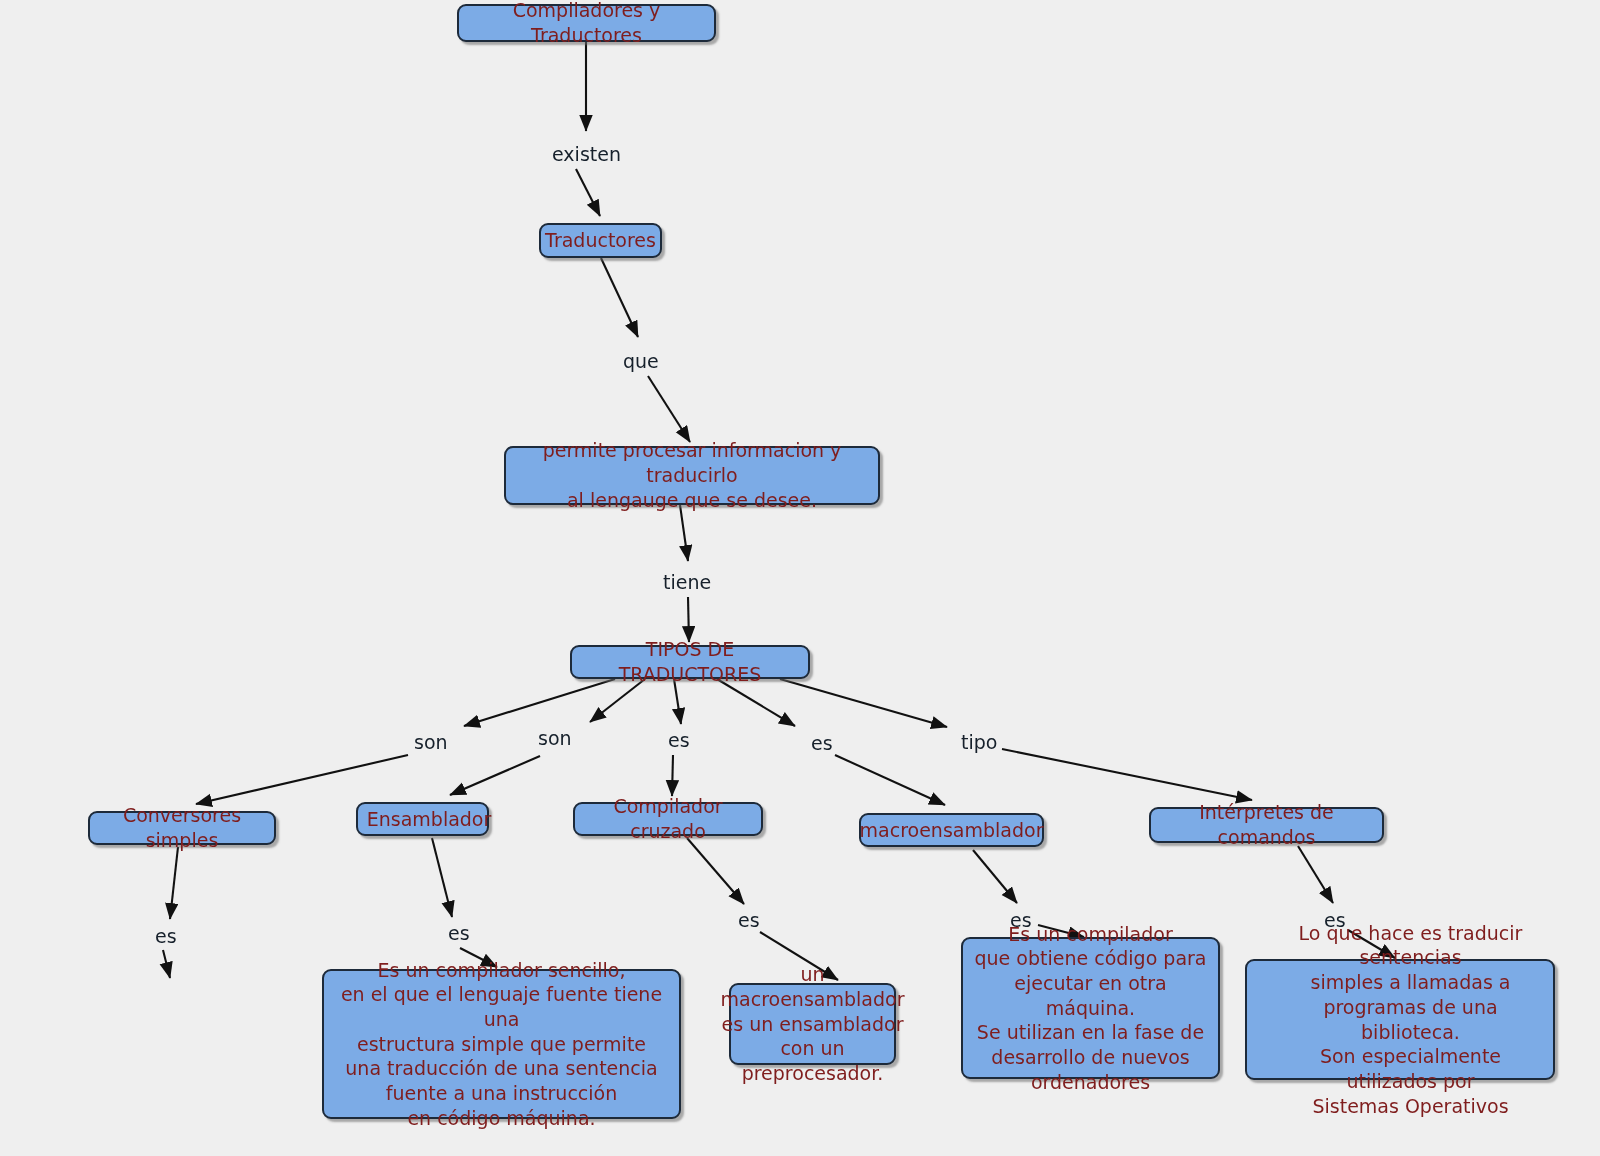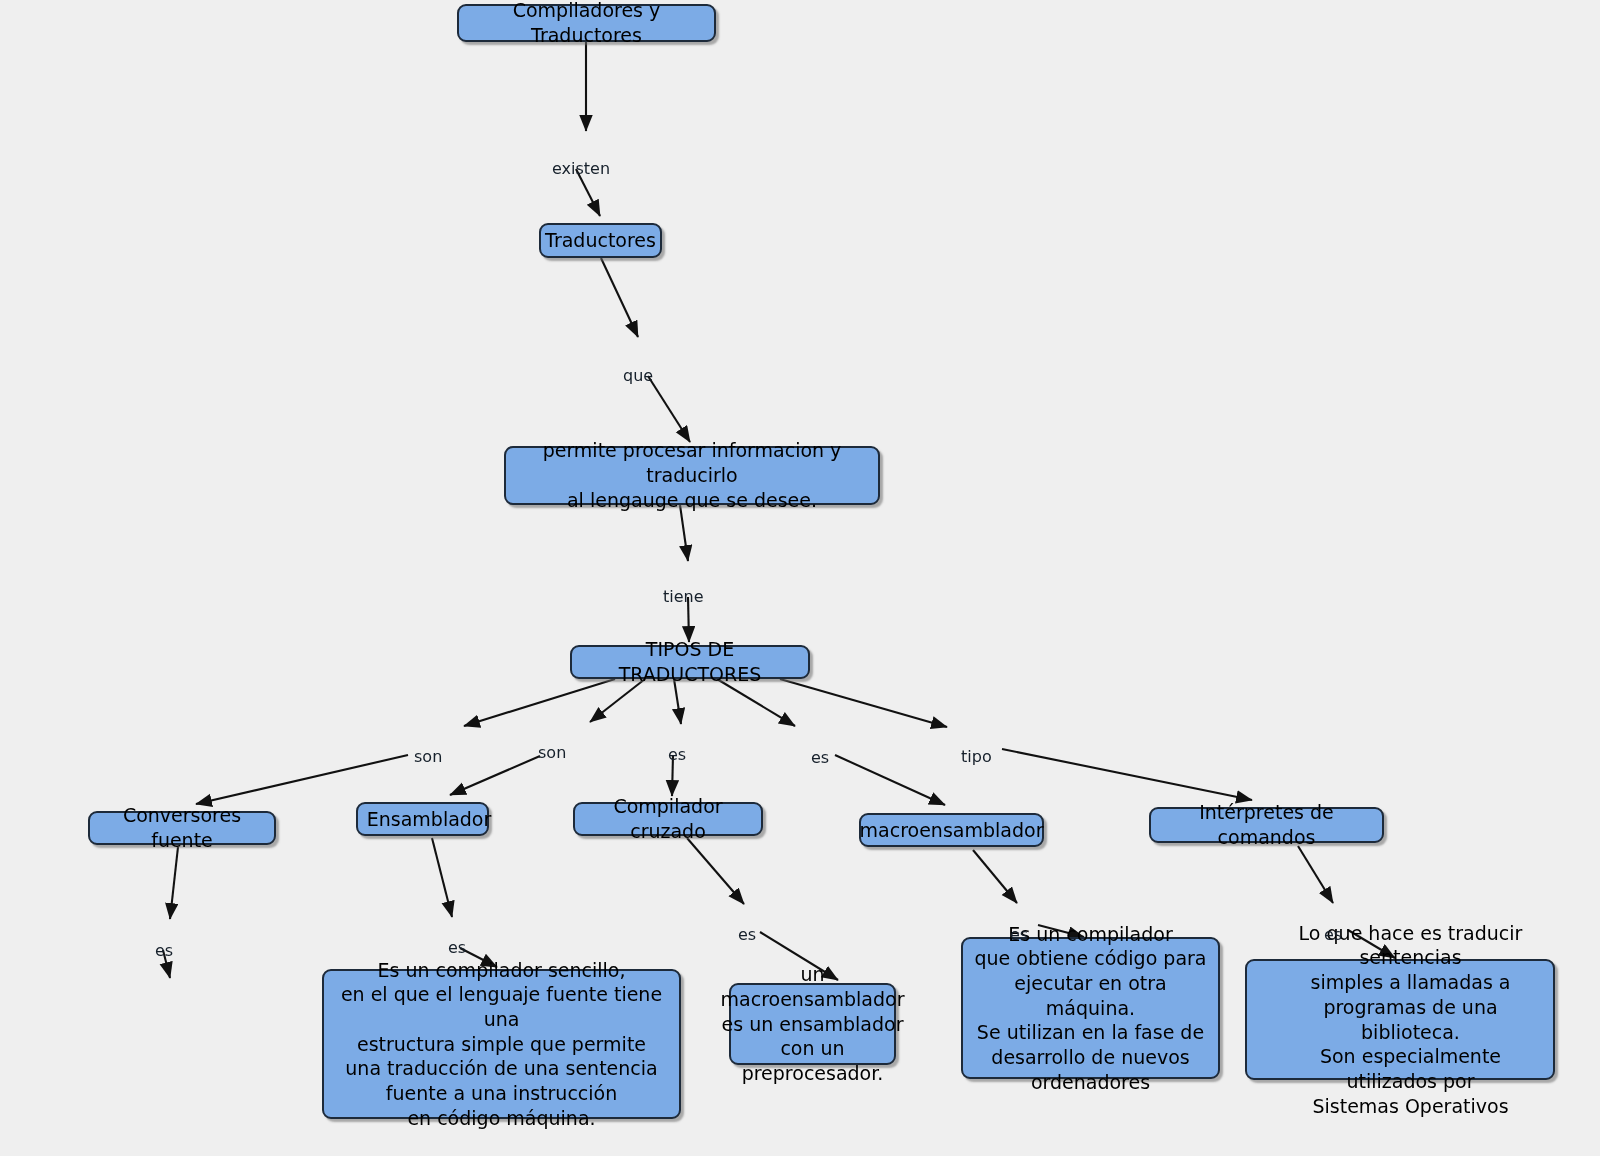--- a/index.html
+++ b/index.html
@@ -30,39 +30,38 @@
     width: 1600px;
     height: 1156px;
     pointer-events: none;
   }
   .node {
     position: absolute;
     box-sizing: border-box;
     background: #7cabe6;
     border: 2px solid #1d2a3a;
     border-radius: 9px;
-    color: #000000;
+    color: #7f1d1d;
     display: flex;
     align-items: center;
     justify-content: center;
     text-align: center;
     line-height: 1.30;
     box-shadow: 3px 3px 2px rgba(110,110,110,0.55);
     white-space: pre-line;
     padding: 3px 10px;
   }
   .node.small { font-size: 19px; }
   .node.body  { font-size: 19px; }
   .linklabel {
     position: absolute;
-    font-size: 16px;
+    font-size: 19px;
     color: #16202b;
     white-space: nowrap;
     background: transparent;
-    margin-top: 16px;
   }
 </style>
 </head>
 <body>
 
 <div id="canvas">
 
   <svg id="edges" viewBox="0 0 1600 1156" xmlns="http://www.w3.org/2000/svg">
     <defs>
       <marker id="arrow" markerWidth="9" markerHeight="9" refX="7.6" refY="3.2" orient="auto" markerUnits="strokeWidth">
@@ -126,21 +125,21 @@
   <div class="node body" style="left:504px; top:446px; width:376px; height:59px;">
     <span>permite procesar informacion y traducirlo
 al lengauge que se desee.</span>
   </div>
 
   <div class="node small" style="left:570px; top:645px; width:240px; height:34px;">
     <span>TIPOS DE TRADUCTORES</span>
   </div>
 
   <div class="node small" style="left:88px; top:811px; width:188px; height:34px;">
-    <span>Conversores fuente</span>
+    <span>Conversores simples</span>
   </div>
 
   <div class="node small" style="left:356px; top:802px; width:133px; height:34px;padding-left:23px;">
     <span>Ensamblador</span>
   </div>
 
   <div class="node small" style="left:573px; top:802px; width:190px; height:34px;">
     <span>Compilador cruzado</span>
   </div>
 

